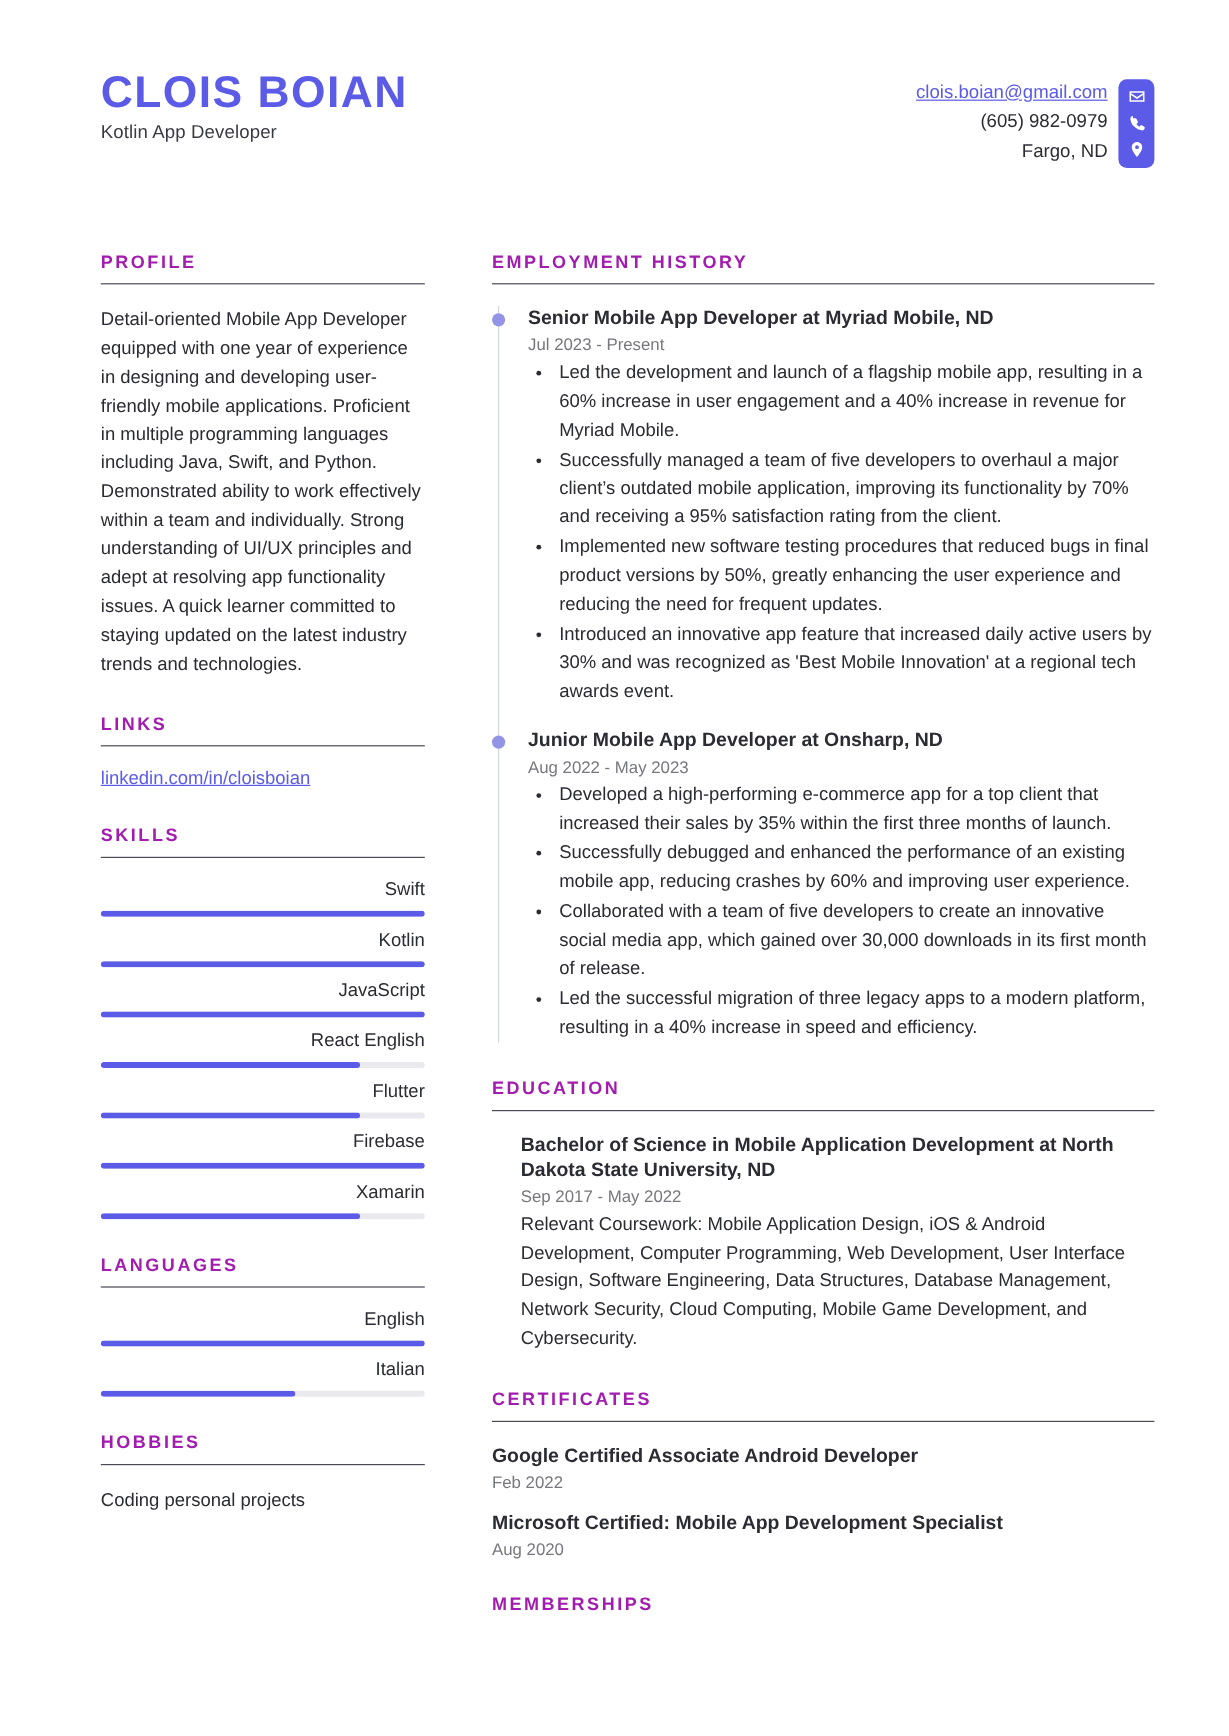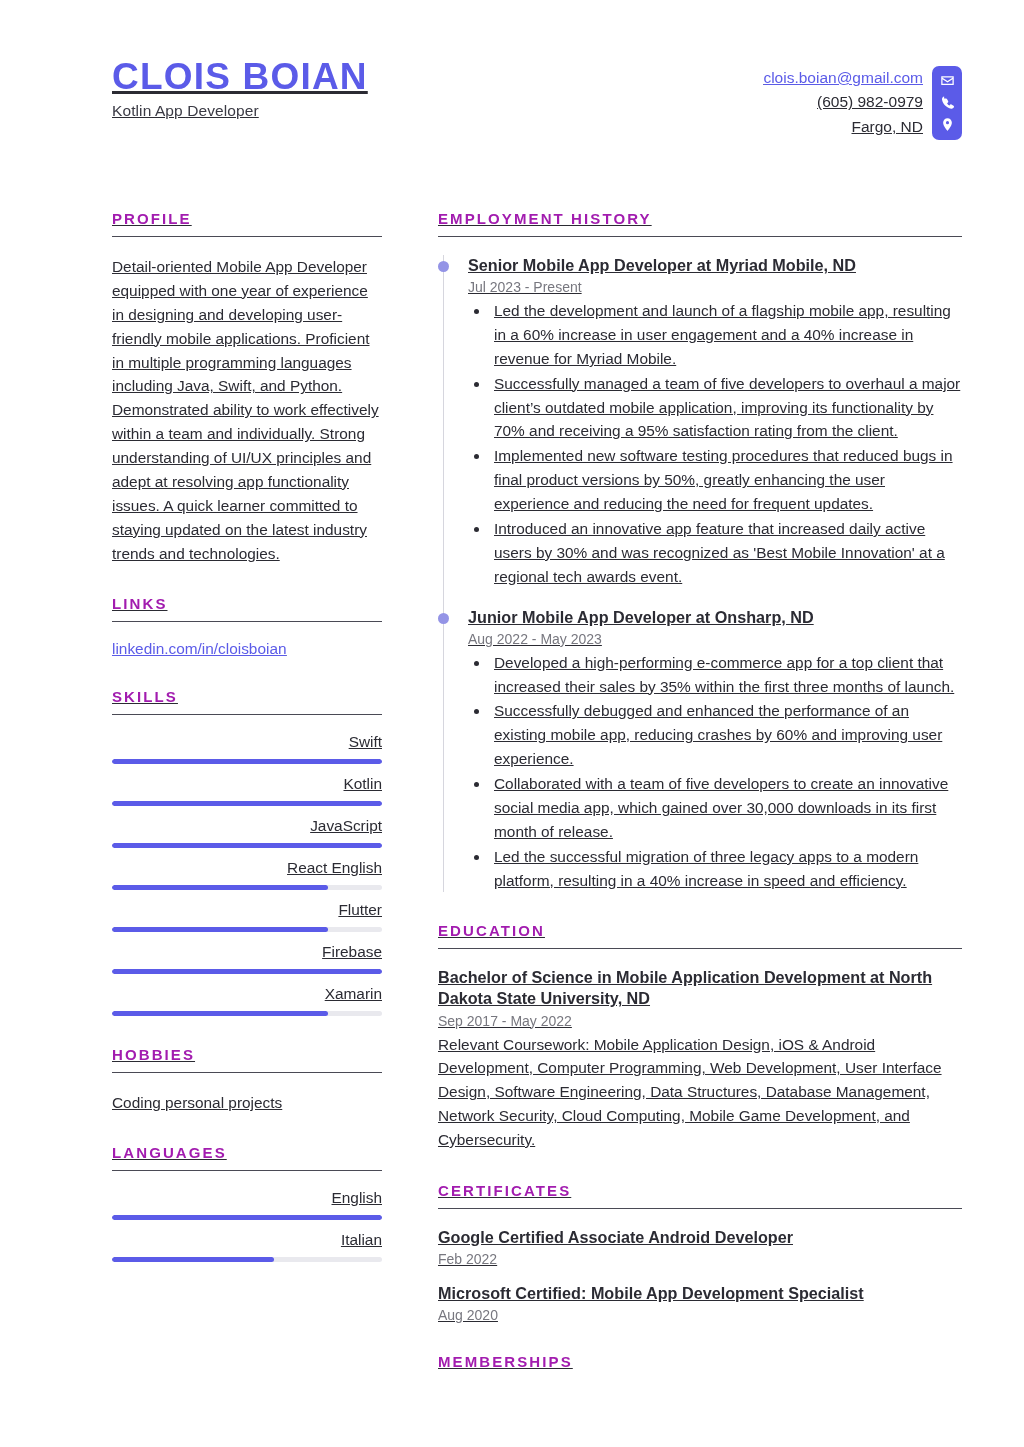--- a/index.html
+++ b/index.html
@@ -13,23 +13,22 @@
   body {
     font-family: "Liberation Sans", sans-serif;
     color: #2b2b33;
     position: relative;
     overflow: hidden;
   }
 
   .page {
     width: 1024px;
     height: 1447px;
-    padding: 56px 62px 0 112px;
+    padding: 56px 62px 0 84px;
     position: relative;
-    text-decoration: underline;
   }
 
   
   .header {
     display: flex;
     align-items: flex-start;
     justify-content: space-between;
     margin-bottom: 70px;
   }
 
@@ -192,21 +191,21 @@
   }
 
   ul.bullets li {
     font-size: 15.4px;
     line-height: 1.55;
     color: #2b2b33;
     margin-bottom: 1px;
     padding-left: 4px;
   }
 
-  .edu-entry { margin-bottom: 14px; }
+  .edu-entry { margin-bottom: 14px; margin-left: 24px; }
   .cert-entry { margin-bottom: 16px; }
   .cert-entry:last-child { margin-bottom: 0; }
 </style>
 </head>
 <body>
 
 <div class="page">
 
   <div class="header">
     <div>
@@ -302,42 +301,42 @@
             <div class="bar-item">
               <div class="bar-label">Xamarin</div>
               <div class="bar-track">
                 <div class="bar-fill" style="width: 80%;"></div>
               </div>
             </div>
           </div>
       </div>
 
       <div class="section">
+        <div class="sec-title">LANGUAGES</div>
+        <hr class="sec-rule">
+        <div id="languages-list">
+            <div class="bar-item">
+              <div class="bar-label">English</div>
+              <div class="bar-track">
+                <div class="bar-fill" style="width: 100%;"></div>
+              </div>
+            </div>
+            <div class="bar-item">
+              <div class="bar-label">Italian</div>
+              <div class="bar-track">
+                <div class="bar-fill" style="width: 60%;"></div>
+              </div>
+            </div>
+          </div>
+      </div>
+
+      <div class="section">
         <div class="sec-title">HOBBIES</div>
         <hr class="sec-rule">
         <div class="hobby-item">Coding personal projects</div>
-      </div>
-
-      <div class="section">
-        <div class="sec-title">LANGUAGES</div>
-        <hr class="sec-rule">
-        <div id="languages-list">
-            <div class="bar-item">
-              <div class="bar-label">English</div>
-              <div class="bar-track">
-                <div class="bar-fill" style="width: 100%;"></div>
-              </div>
-            </div>
-            <div class="bar-item">
-              <div class="bar-label">Italian</div>
-              <div class="bar-track">
-                <div class="bar-fill" style="width: 60%;"></div>
-              </div>
-            </div>
-          </div>
       </div>
 
     </div>
 
     <div class="col-right">
 
       <div class="section">
         <div class="sec-title">EMPLOYMENT HISTORY</div>
         <hr class="sec-rule">
         <div class="timeline" id="employment-list">

